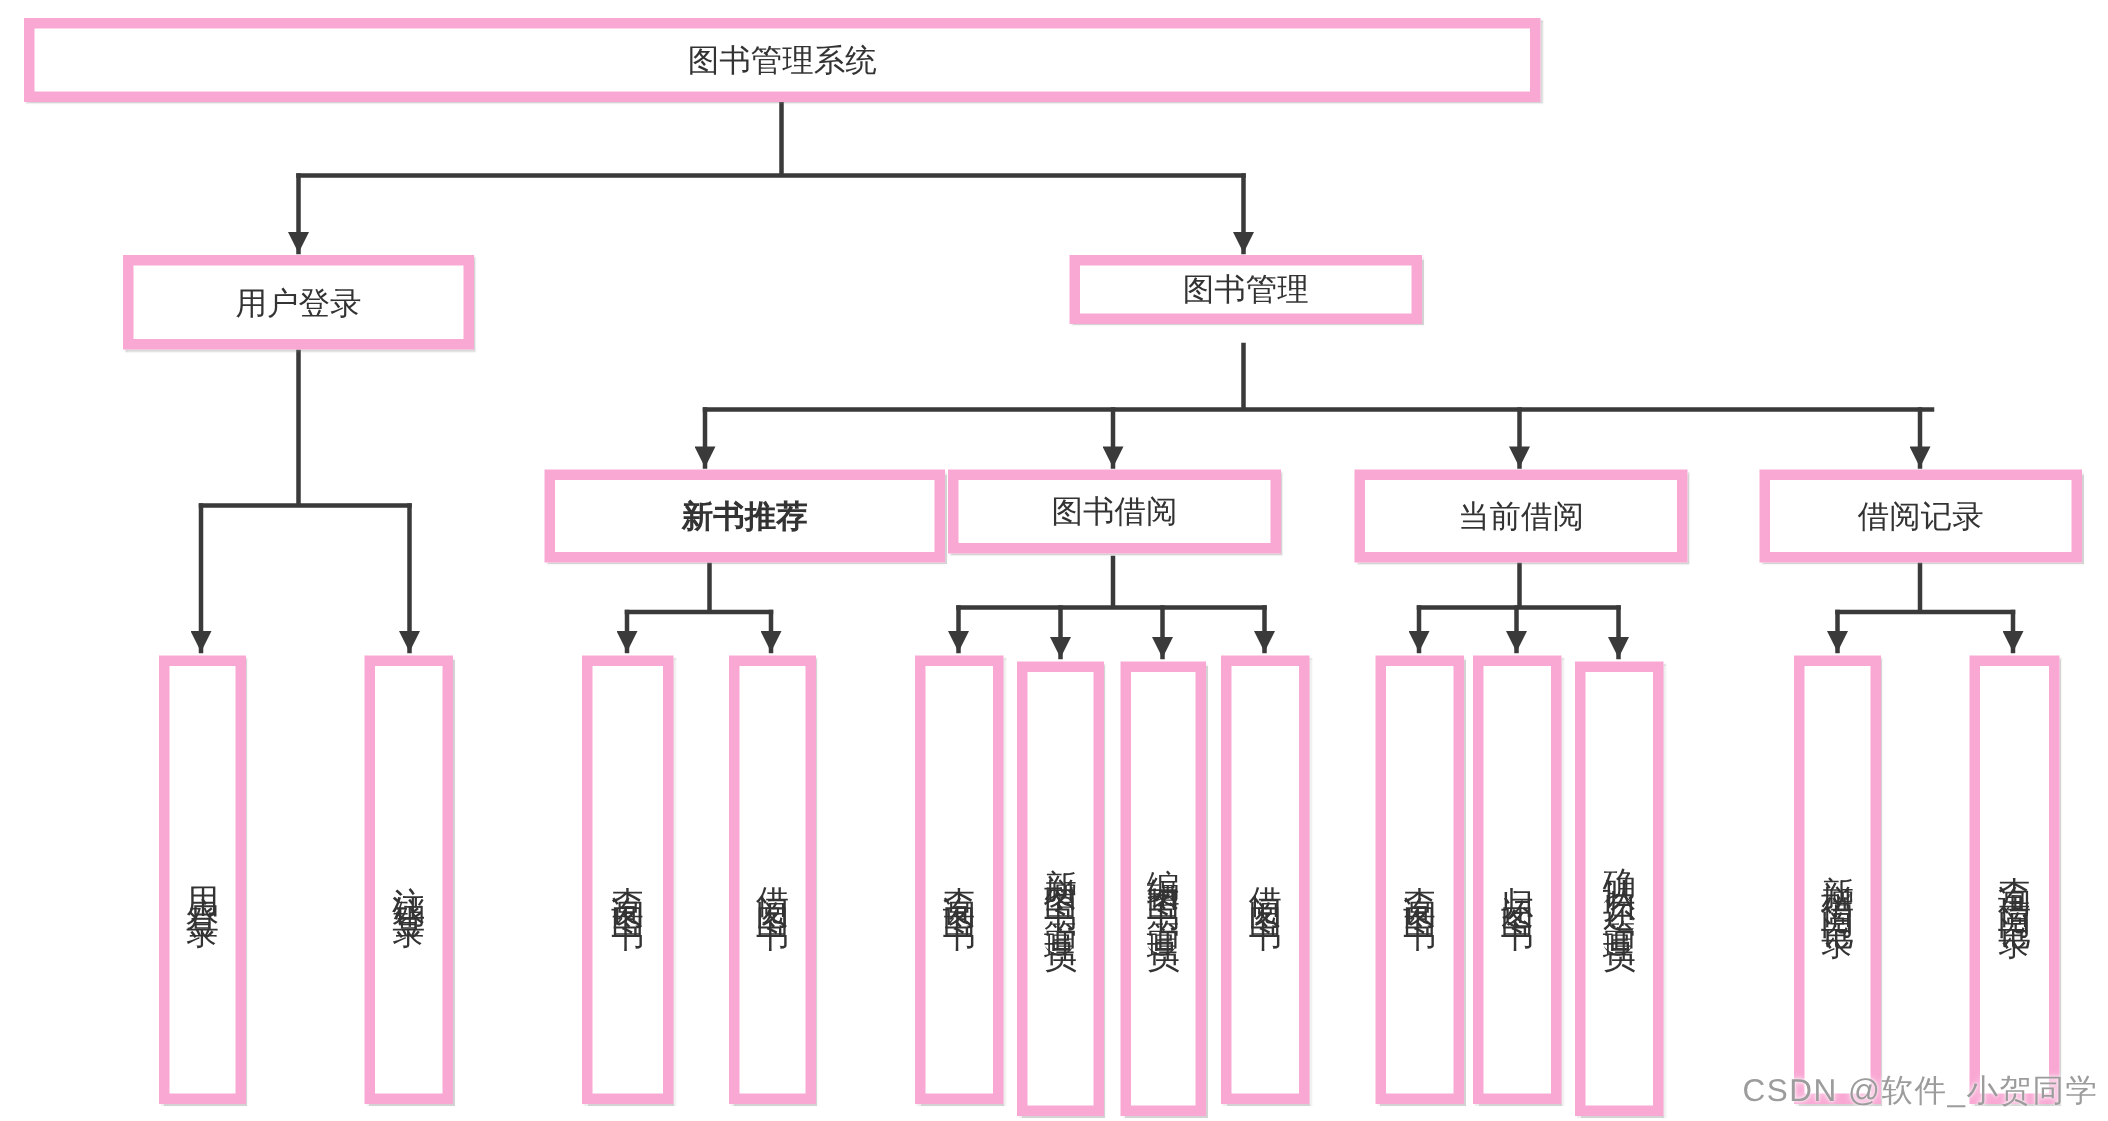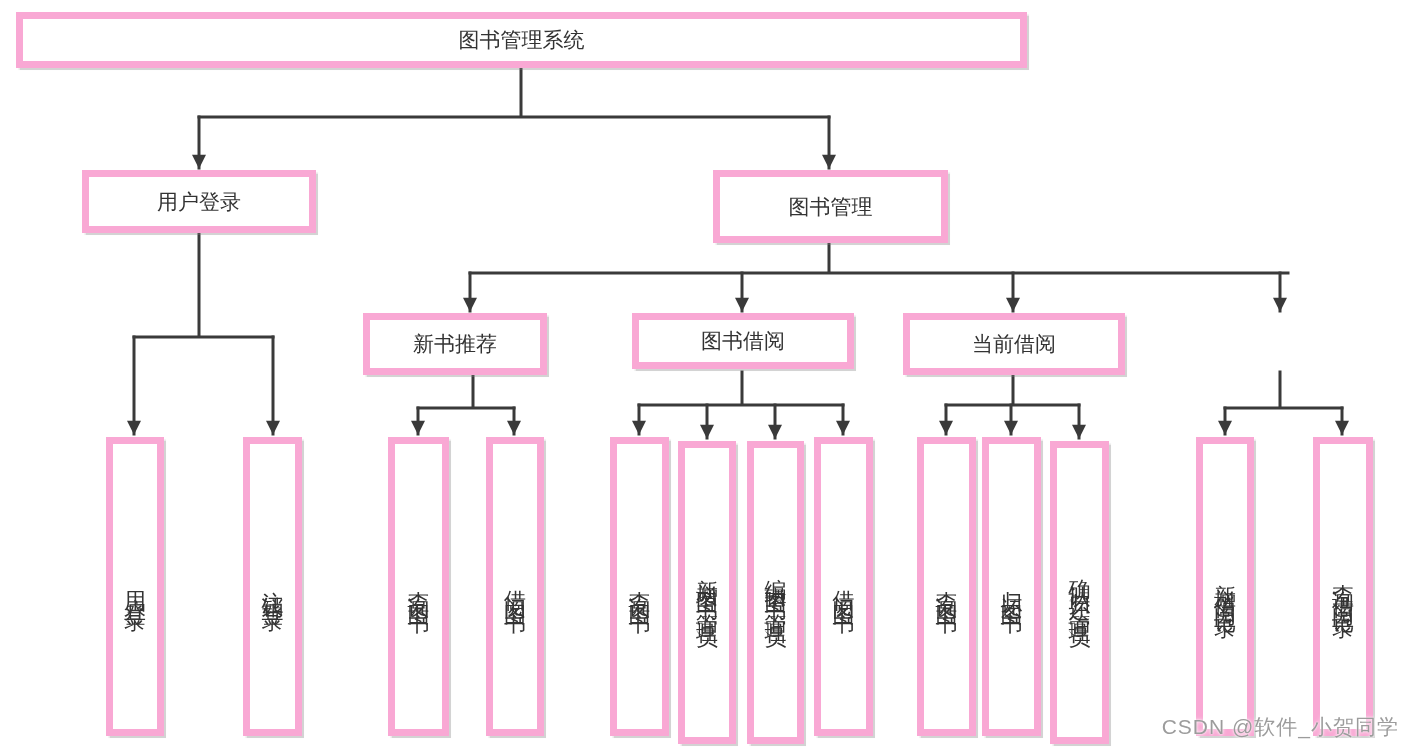--- a/index.html
+++ b/index.html
@@ -79,25 +79,26 @@
       <line x1="1011" y1="405" x2="1011" y2="434" marker-end="url(#ah)"></line>
       <line x1="1079" y1="405" x2="1079" y2="438" marker-end="url(#ah)"></line>
       <line x1="1225" y1="408" x2="1225" y2="434" marker-end="url(#ah)"></line>
       <line x1="1342" y1="408" x2="1342" y2="434" marker-end="url(#ah)"></line>
     </g>
   </svg>
 
   <div class="box" style="left:16px; top:12px; width:1011px; height:56px;">图书管理系统</div>
 
   <div class="box" style="left:82px; top:170px; width:234px; height:63px;">用户登录</div>
-  <div class="box" style="left:713px; top:170px; width:235px; height:73px;">图书管理</div>
+  <div class="box" style="left:713px; top:170px; width:235px; height:46px;">图书管理</div>
 
-  <div class="box" style="left:363px; top:313px; width:184px; height:62px;">新书推荐</div>
+  <div class="box" style="left:363px; top:313px; width:267px; height:62px;font-weight:bold;">新书推荐</div>
   <div class="box" style="left:632px; top:313px; width:222px; height:56px;">图书借阅</div>
   <div class="box" style="left:903px; top:313px; width:222px; height:62px;text-align:right;">当前借阅</div>
+  <div class="box" style="left:1173px; top:313px; width:215px; height:62px;">借阅记录</div>
 
   <div class="box v" style="left:106px; top:437px; width:58px; height:299px;">用户登录</div>
   <div class="box v" style="left:243px; top:437px; width:59px; height:299px;">注销登录</div>
 
   <div class="box v" style="left:388px; top:437px; width:61px; height:299px;">查询图书</div>
   <div class="box v" style="left:486px; top:437px; width:58px; height:299px;">借阅图书</div>
 
   <div class="box v" style="left:610px; top:437px; width:59px; height:299px;">查询图书</div>
   <div class="box v" style="left:678px; top:441px; width:58px; height:303px;">新增图书（管理员）</div>
   <div class="box v" style="left:747px; top:441px; width:57px; height:303px;">编辑图书（管理员）</div>

